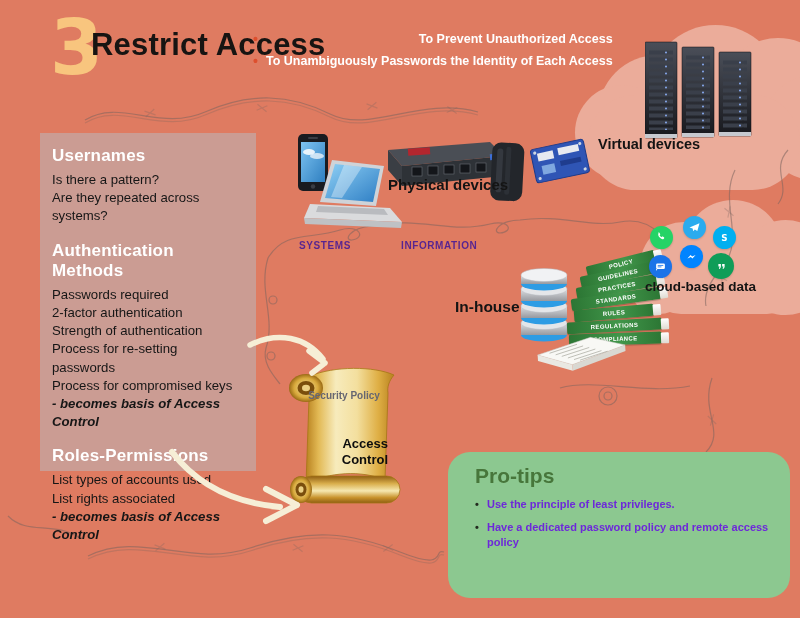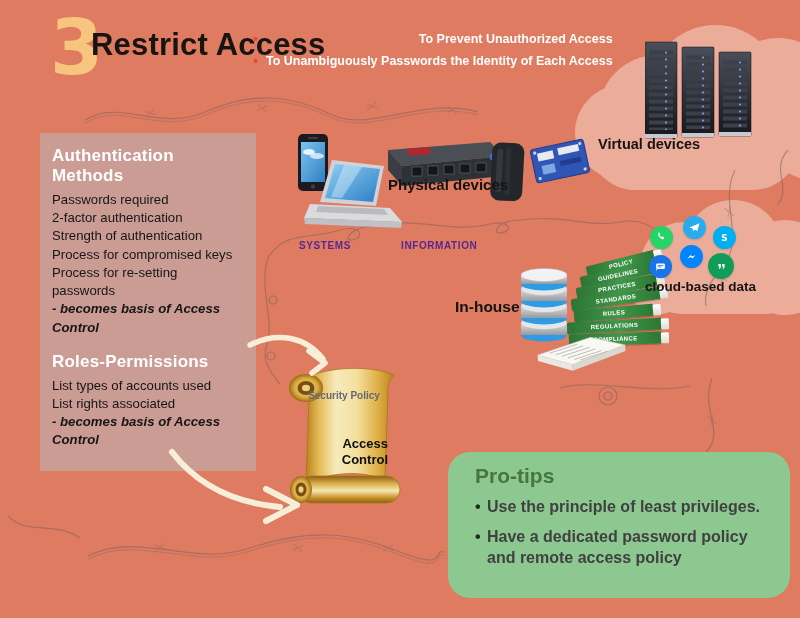--- a/index.html
+++ b/index.html
@@ -55,22 +55,22 @@
   
   .scroll-svg{left:276px;top:360px;z-index:3;}
   .scroll-title{left:300px;top:390px;width:88px;text-align:center;font-size:10px;font-weight:700;
                 color:#666671;line-height:1.25;z-index:3;}
   .scroll-sub{left:300px;top:436px;width:88px;text-align:right;font-size:13px;font-weight:800;
               color:#0d0d0d;line-height:1.25;z-index:3;}
   
   .protips{left:448px;top:452px;width:342px;height:146px;background:#8CC890;border-radius:22px;
            box-sizing:border-box;padding:12px 18px 10px 27px;z-index:2;}
   .protips h2{margin:0 0 9px;font-size:21px;font-weight:800;color:#47763B;}
-  .protips .pt{position:relative;padding-left:12px;margin-bottom:9px;font-size:16px;font-weight:700;
-               color:#404040;line-height:1.3;}
+  .protips .pt{position:relative;padding-left:12px;margin-bottom:9px;font-size:11px;font-weight:700;
+               color:#6d28d9;line-height:1.3;}
   .protips .pt::before{content:"•";position:absolute;left:0;top:0;color:#222a1e;}
 </style>
 </head>
 <body>
 
 <div class="stage">
 
   <div>
     <span class="blob" style="left:598px;top:55px;width:120px;height:120px"></span>
     <span class="blob" style="left:648px;top:25px;width:135px;height:135px"></span>
@@ -122,26 +122,31 @@
 
   <div class="abs step-number">3</div>
   <div class="abs page-title">Restrict Access</div>
   <div class="abs hdr-bullets">
     <div class="hb">To Prevent Unauthorized Access</div>
     <div class="hb">To Unambiguously Passwords the Identity of Each Access</div>
   </div>
 
   <div class="abs panel">
     <section>
+      <h3>Usernames</h3>
+      <p>Is there a pattern?</p>
+      <p>Are they repeated across systems?</p>
+    </section>
+    <section>
       <h3>Authentication Methods</h3>
       <p>Passwords required</p>
       <p>2-factor authentication</p>
       <p>Strength of authentication</p>
+      <p>Process for re-setting passwords</p>
       <p>Process for compromised keys</p>
-      <p>Process for re-setting passwords</p>
       <p class="note">- becomes basis of Access Control</p>
     </section>
     <section>
       <h3>Roles-Permissions</h3>
       <p>List types of accounts used</p>
       <p>List rights associated</p>
       <p class="note">- becomes basis of Access Control</p>
     </section>
   </div>
 

